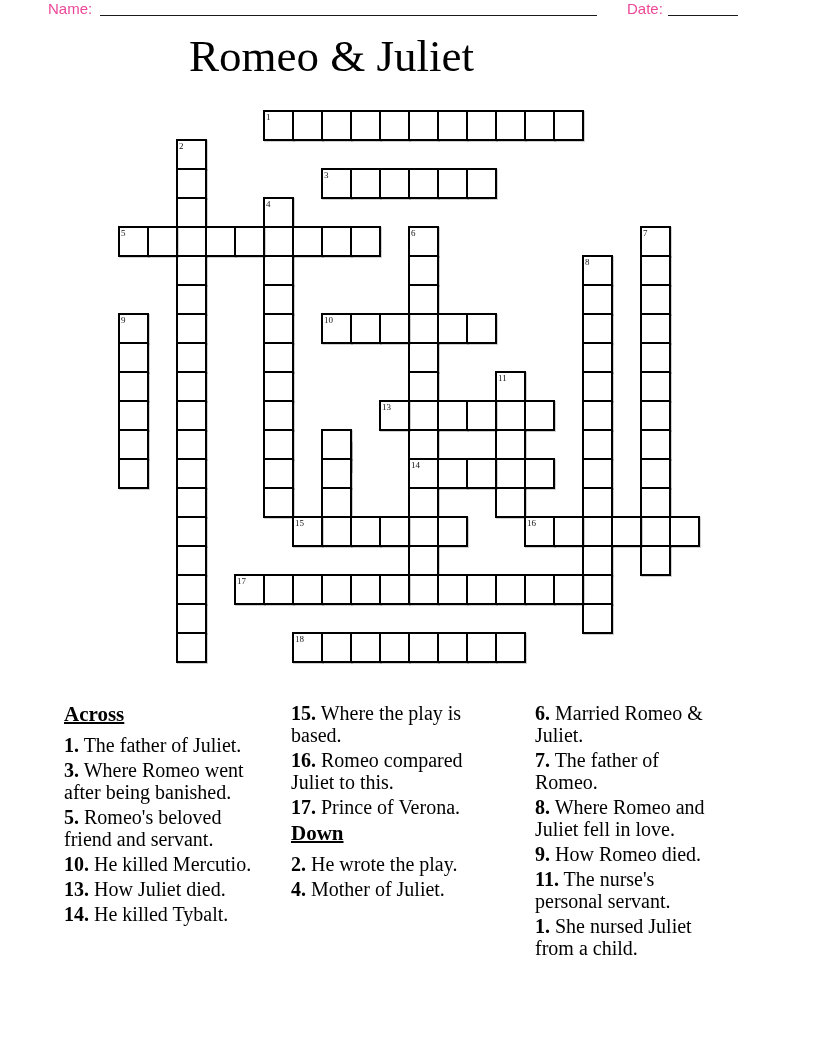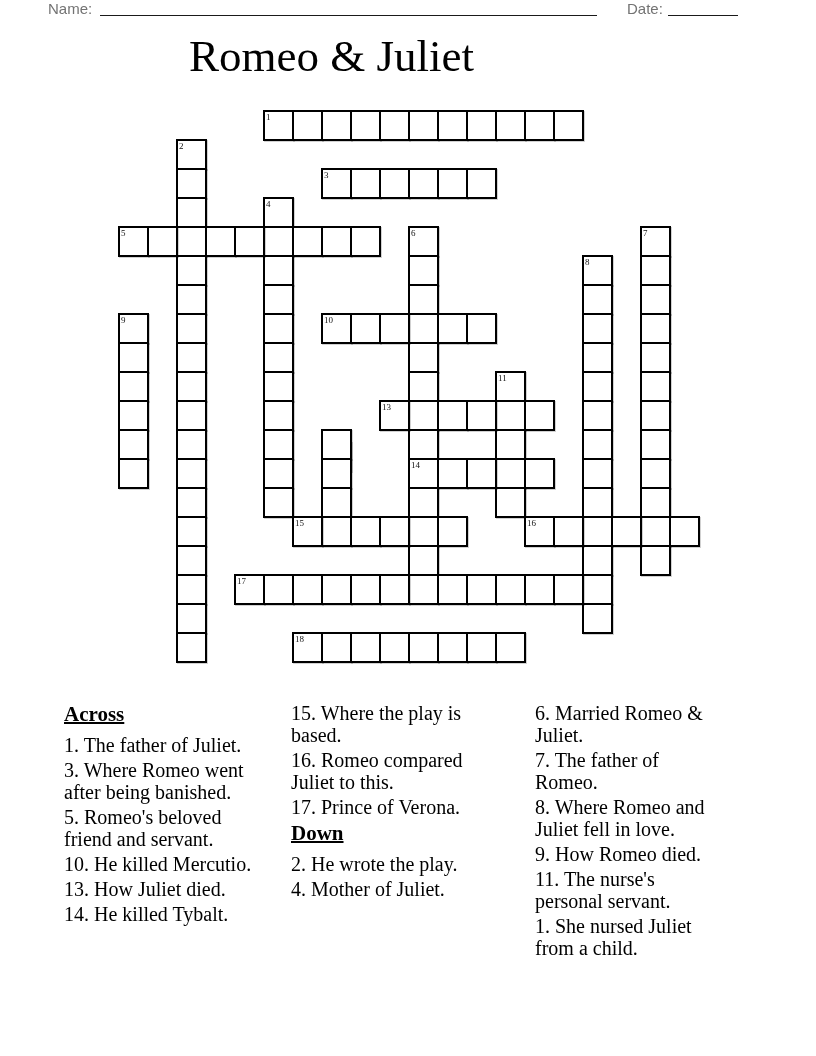--- a/index.html
+++ b/index.html
@@ -8,21 +8,21 @@
     position: relative;
     font-family: "Liberation Serif", serif;
     color: #000;
   }
   .page { position: absolute; inset: 0; width: 816px; height: 1056px; overflow: hidden; background: #fff; }
 
   
   .hdr-label {
     position: absolute; top: 1px;
     font-family: "Liberation Sans", sans-serif;
-    font-size: 15px; line-height: 15px; color: #737373;
+    font-size: 15px; line-height: 15px; color: #ec4899;
   }
   .name-label { left: 48px; }
   .date-label { left: 627px; }
   .blank-line { position: absolute; top: 0; height: 15px; border-bottom: 1.5px solid #1a1a1a; }
   .name-line { left: 100px; width: 497px; }
   .date-line { left: 668px; width: 70px; }
 
   
   .title {
     position: absolute; left: 0; top: 30px; width: 663px;
@@ -54,21 +54,21 @@
   }
   .clue-col.c0 { left: 48px;  width: 242px; margin-left: 16px; }
   .clue-col.c1 { left: 291px; width: 242px; }
   .clue-col.c2 { left: 535px; width: 270px; }
   .section-header {
     font-size: 21px; line-height: 24px; font-weight: bold;
     text-decoration: underline; text-decoration-thickness: 2px;
     margin: 0 0 8px 0;
   }
   .clue { margin: 0 0 3px 0; white-space: pre; }
-  .clue b { font-weight: normal; }
+  .clue b { font-weight: bold; }
 </style>
 </head>
 <body>
 
 <div class="page">
 
   <span class="hdr-label name-label">Name:</span>
   <span class="blank-line name-line"></span>
   <span class="hdr-label date-label">Date:</span>
   <span class="blank-line date-line"></span>

